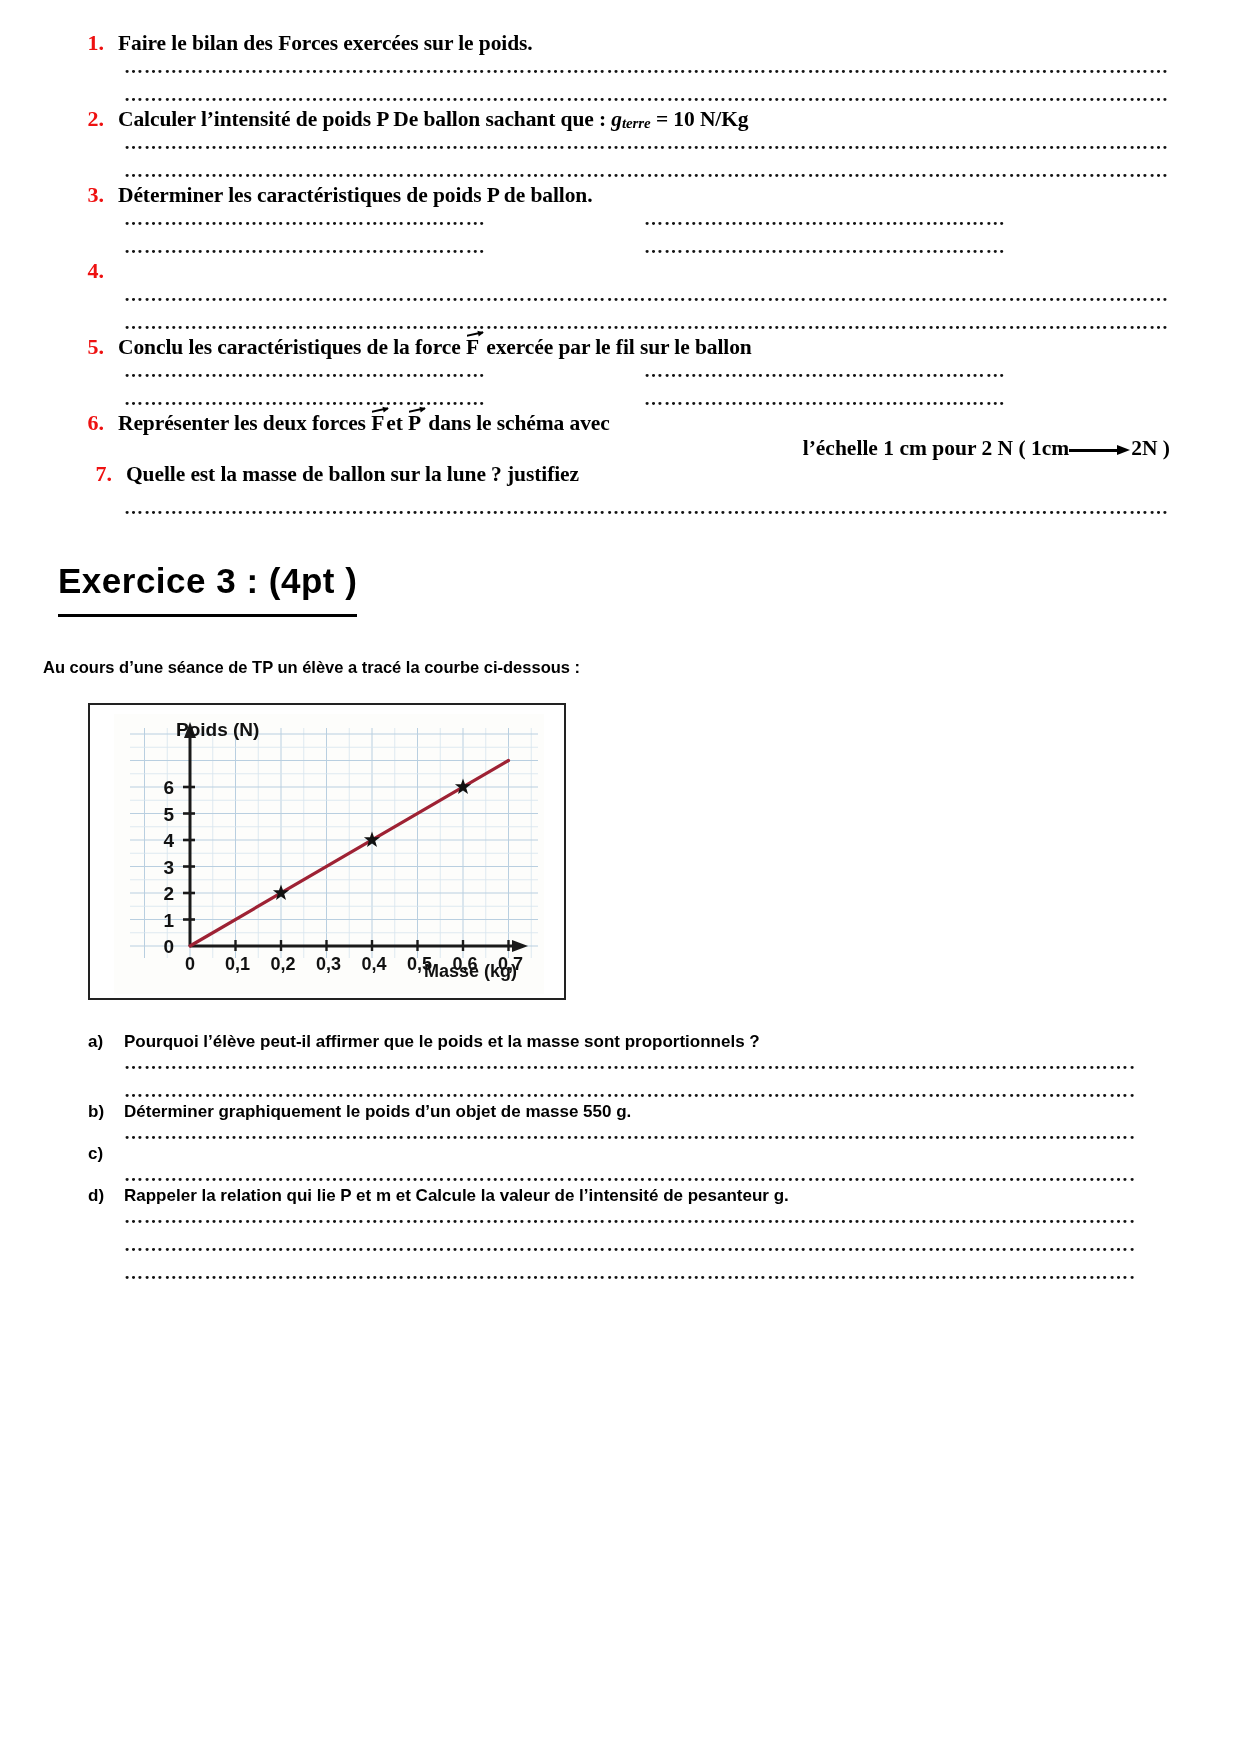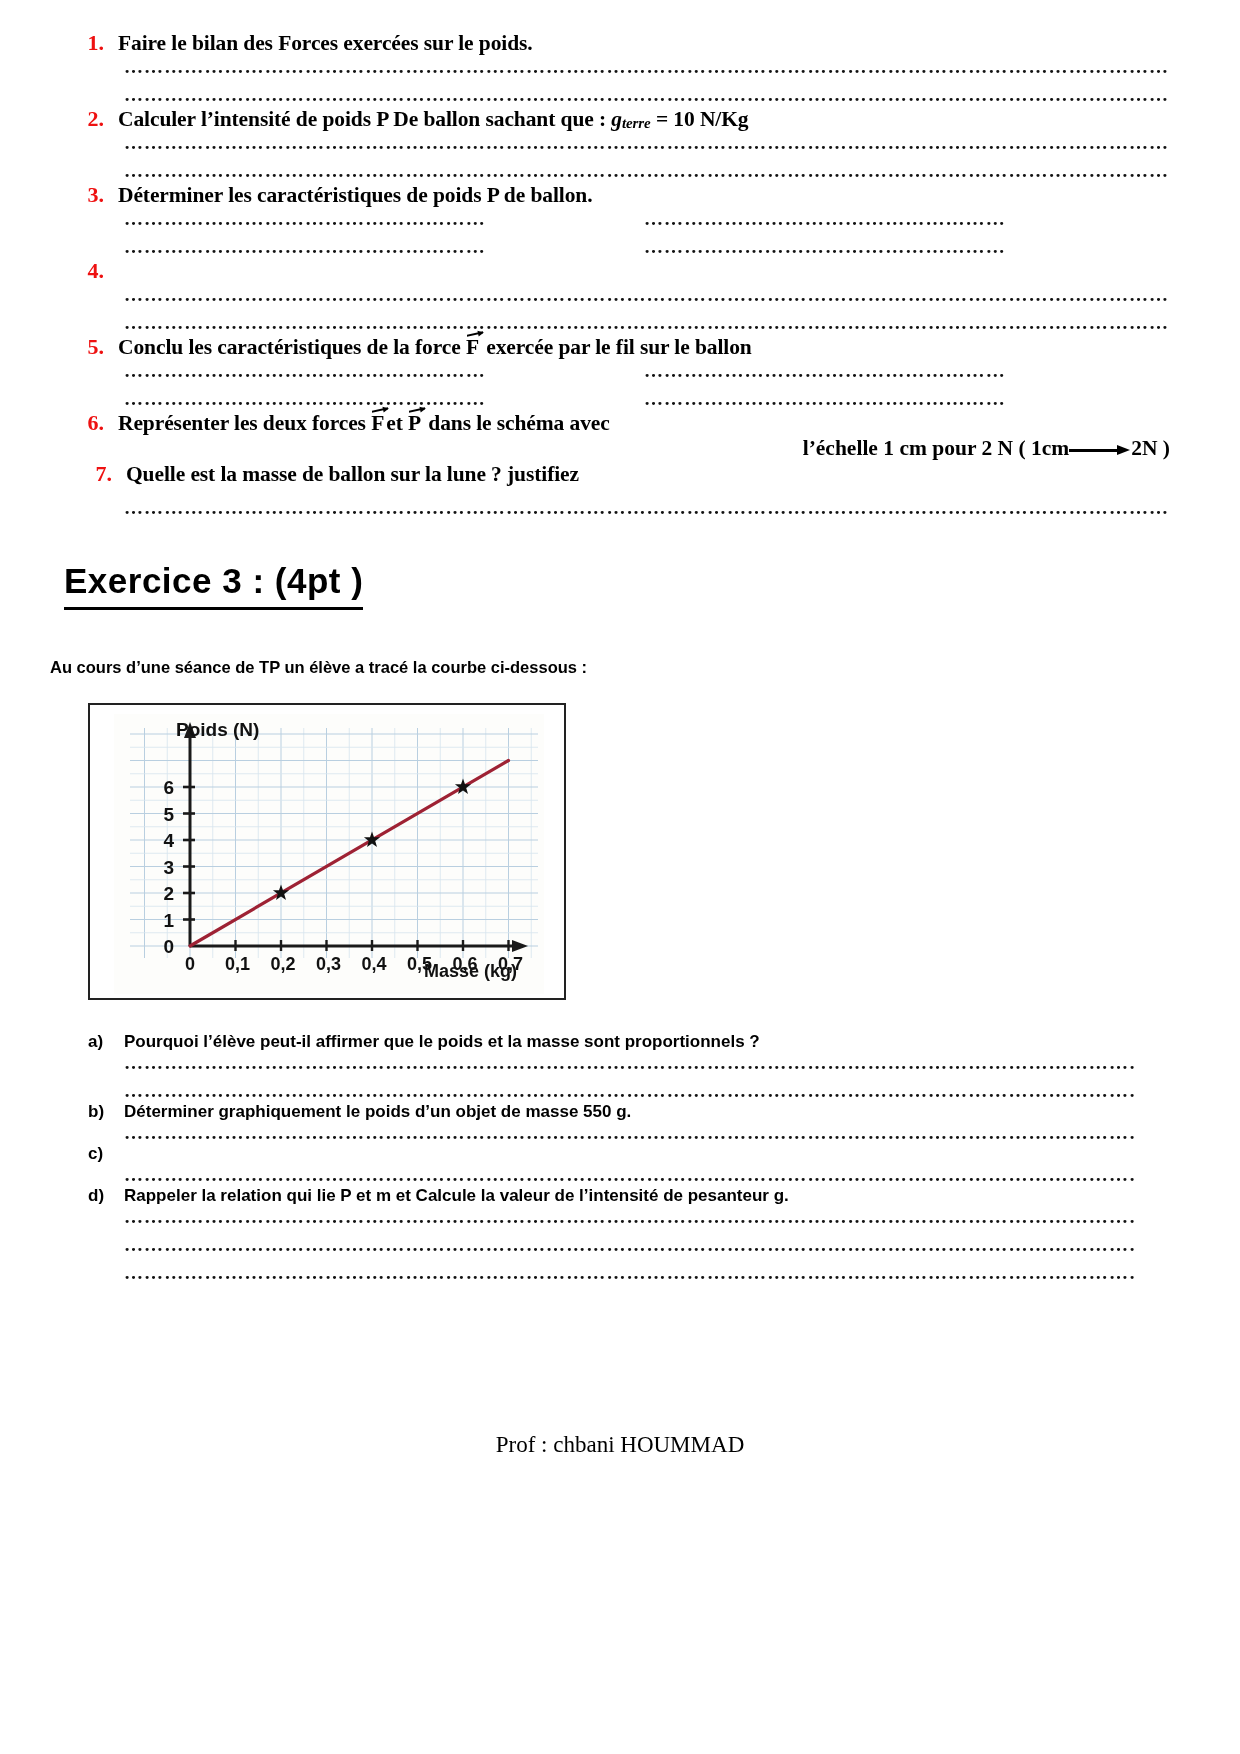--- a/index.html
+++ b/index.html
@@ -59,27 +59,27 @@
 
   
   .scale-line { margin-left:155px; font-weight:bold; font-size:21.5px; white-space:nowrap;text-align:right; }
   .arrow-long { position:relative; display:inline-block; width:62px; height:10px; vertical-align:middle; }
   .arrow-long::before{ content:""; position:absolute; left:0; top:4px; width:50px; height:2.5px; background:#000; }
   .arrow-long::after{ content:""; position:absolute; left:48px; top:0px;
      border-left:13px solid #000; border-top:5px solid transparent; border-bottom:5px solid transparent; }
 
   
   .ex3-title {
-    position:absolute; left:64px; top:561px;
+    position:absolute; left:58px; top:561px;
     font-family:"Liberation Sans", sans-serif;
     font-weight:bold; font-size:35px; letter-spacing:0.5px;
-    border-bottom:3px solid #000; padding-bottom:6px; display:inline-block;
+    border-bottom:3px solid #000; padding-bottom:13px; display:inline-block;
   }
   .intro {
-    position:absolute; left:50px; top:658px;
+    position:absolute; left:43px; top:658px;
     font-family:"Liberation Sans", sans-serif;
     font-weight:bold; font-size:16.5px; white-space:nowrap;
   }
 
   
   .graph-box {
     position:absolute; left:88px; top:703px; width:478px; height:297px;
     border:2px solid #222; background:#fff; box-sizing:border-box;
   }
   .graph-inner { position:absolute; left:24px; top:9px; width:430px; height:280px; }
@@ -296,14 +296,13 @@
       <span class="slet">d)</span>
       <span class="stext">Rappeler la relation qui lie P et m et Calcule la valeur de l’intensité de pesanteur g.</span>
     </div>
     <div class="dots sdots">…………………………………………………………………………………………………………………………………………………………………………</div>
     <div class="gap6"></div>
     <div class="dots sdots">…………………………………………………………………………………………………………………………………………………………………………</div>
     <div class="gap6"></div>
     <div class="dots sdots">…………………………………………………………………………………………………………………………………………………………………………</div>
   </div>
 
-  <div class="footer">Prof : chbani HOUMMAD</div>
 </div>
 
 </body></html>

